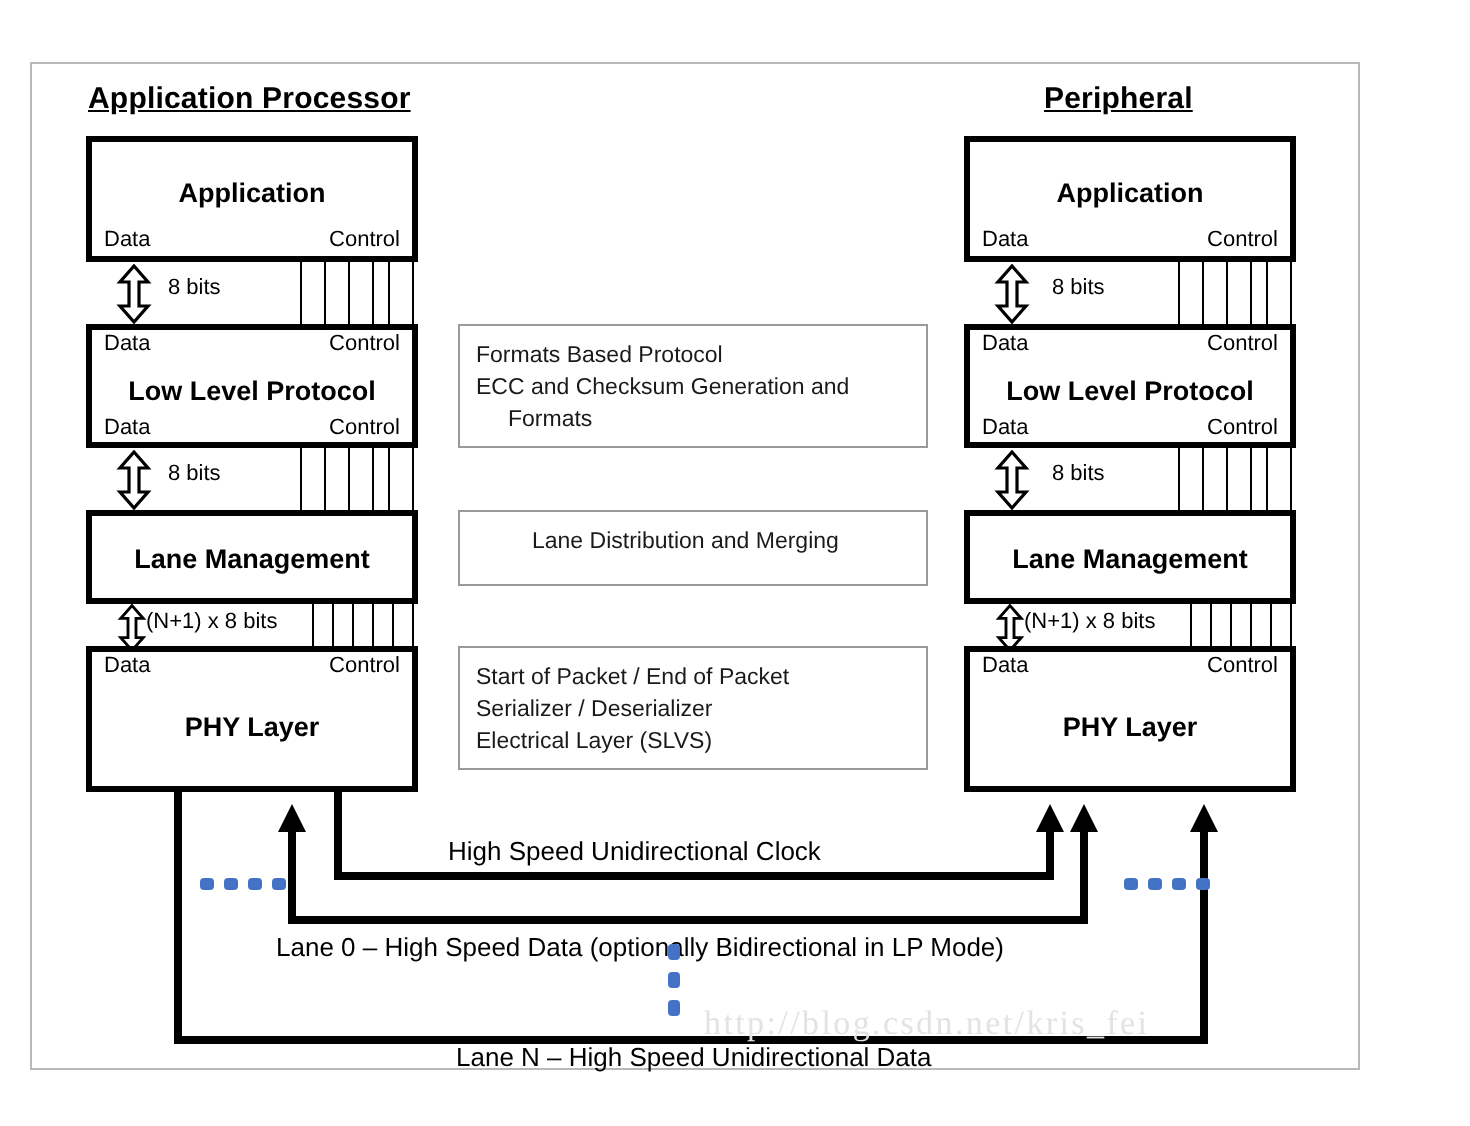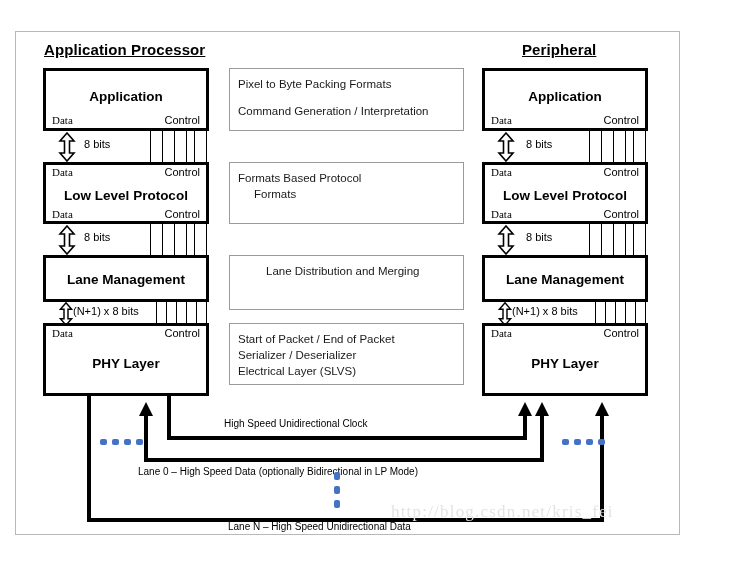--- a/index.html
+++ b/index.html
@@ -12,21 +12,21 @@
   .abs{position:absolute;text-decoration:underline;}
 
   
   .col-title{font-size:15px;font-weight:bold;letter-spacing:.1px;white-space:nowrap;}
 
   
   .stack-box{position:absolute;border:3px solid #000;background:#fff;box-sizing:border-box;}
   .stack-name{position:absolute;left:0;right:0;text-align:center;
               font-size:13.5px;font-weight:bold;white-space:nowrap;}
   .port{position:absolute;font-size:11px;white-space:nowrap;}
-  .port.data{left:6px;font-family:Liberation Serif, serif;}
+  .port.data{left:6px;}
   .port.ctrl{right:6px;}
 
   
   .desc-box{position:absolute;border:1px solid #9a9a9a;background:#fff;box-sizing:border-box;
             font-size:11.5px;line-height:16px;padding:7px 8px 6px 8px;color:#1a1a1a;}
   .desc-box .ln{white-space:nowrap;}
   .desc-box .ln.indent{padding-left:16px;}
   .desc-box .gap{height:11px;}
 
   
@@ -36,21 +36,21 @@
   
   .dbl-arrow{position:absolute;}
 
   
   .wire{position:absolute;background:#000;}
   .wire.v{width:4px;}
   .wire.h{height:4px;}
   .arrow-up{position:absolute;width:0;height:0;
             border-left:7px solid transparent;border-right:7px solid transparent;
             border-bottom:14px solid #000;}
-  .link-label{position:absolute;font-size:10px;white-space:nowrap;color:#000;}
+  .link-label{position:absolute;font-size:13px;white-space:nowrap;color:#000;}
 
   .bluedots{position:absolute;display:flex;gap:5px;}
   .bluedots i{display:block;width:7px;height:6px;border-radius:2px;background:#4472c4;}
   .bluedots.vert{flex-direction:column;gap:6px;}
   .bluedots.vert i{width:6px;height:8px;}
 
   .watermark{position:absolute;font-family:"Liberation Serif","DejaVu Serif",serif;
              font-size:17px;color:#e3e3e3;letter-spacing:1.2px;white-space:nowrap;}
 </style>
 </head>
@@ -111,32 +111,28 @@
   <div class="bus-line" style="left:170px;top:270px;height:21px;"></div>
   <div class="bus-line" style="left:180px;top:270px;height:21px;"></div>
   <div class="bus-line" style="left:190px;top:270px;height:21px;"></div>
 
   <div class="stack-box" style="left:27px;top:291px;width:166px;height:73px;">
     <div class="port data" style="top:1px;">Data</div>
     <div class="port ctrl" style="top:1px;">Control</div>
     <div class="stack-name" style="top:30px;">PHY Layer</div>
   </div>
 
-  <div class="desc-box" style="left:213px;top:36px;width:235px;height:63px;">
-    <div class="ln">Pixel to Byte Packing Formats</div>
-    <div class="gap"></div>
-    <div class="ln">Command Generation / Interpretation</div>
-  </div>
 
   <div class="desc-box" style="left:213px;top:130px;width:235px;height:62px;">
     <div class="ln">Formats Based Protocol</div>
+    <div class="ln">ECC and Checksum Generation and</div>
     <div class="ln indent">Formats</div>
   </div>
 
-  <div class="desc-box" style="left:213px;top:223px;width:235px;height:55px;padding-left:36px;">
+  <div class="desc-box" style="left:213px;top:223px;width:235px;height:38px;padding-left:36px;">
     <div class="ln">Lane Distribution and Merging</div>
   </div>
 
   <div class="desc-box" style="left:213px;top:291px;width:235px;height:62px;">
     <div class="ln">Start of Packet / End of Packet</div>
     <div class="ln">Serializer / Deserializer</div>
     <div class="ln">Electrical Layer (SLVS)</div>
   </div>
 
   <div class="stack-box" style="left:466px;top:36px;width:166px;height:63px;">
@@ -226,15 +222,15 @@
       <i></i>
       <i></i>
       <i></i>
   </div>
   <div class="bluedots vert" style="left:318px;top:440px;">
     <i></i>
       <i></i>
       <i></i>
   </div>
 
-  <div class="watermark" style="left:375px;top:470px;">http://blog.csdn.net/kris_fei</div>
+  <div class="watermark" style="left:336px;top:470px;">http://blog.csdn.net/kris_fei</div>
 
 </div>
 
 </body></html>

